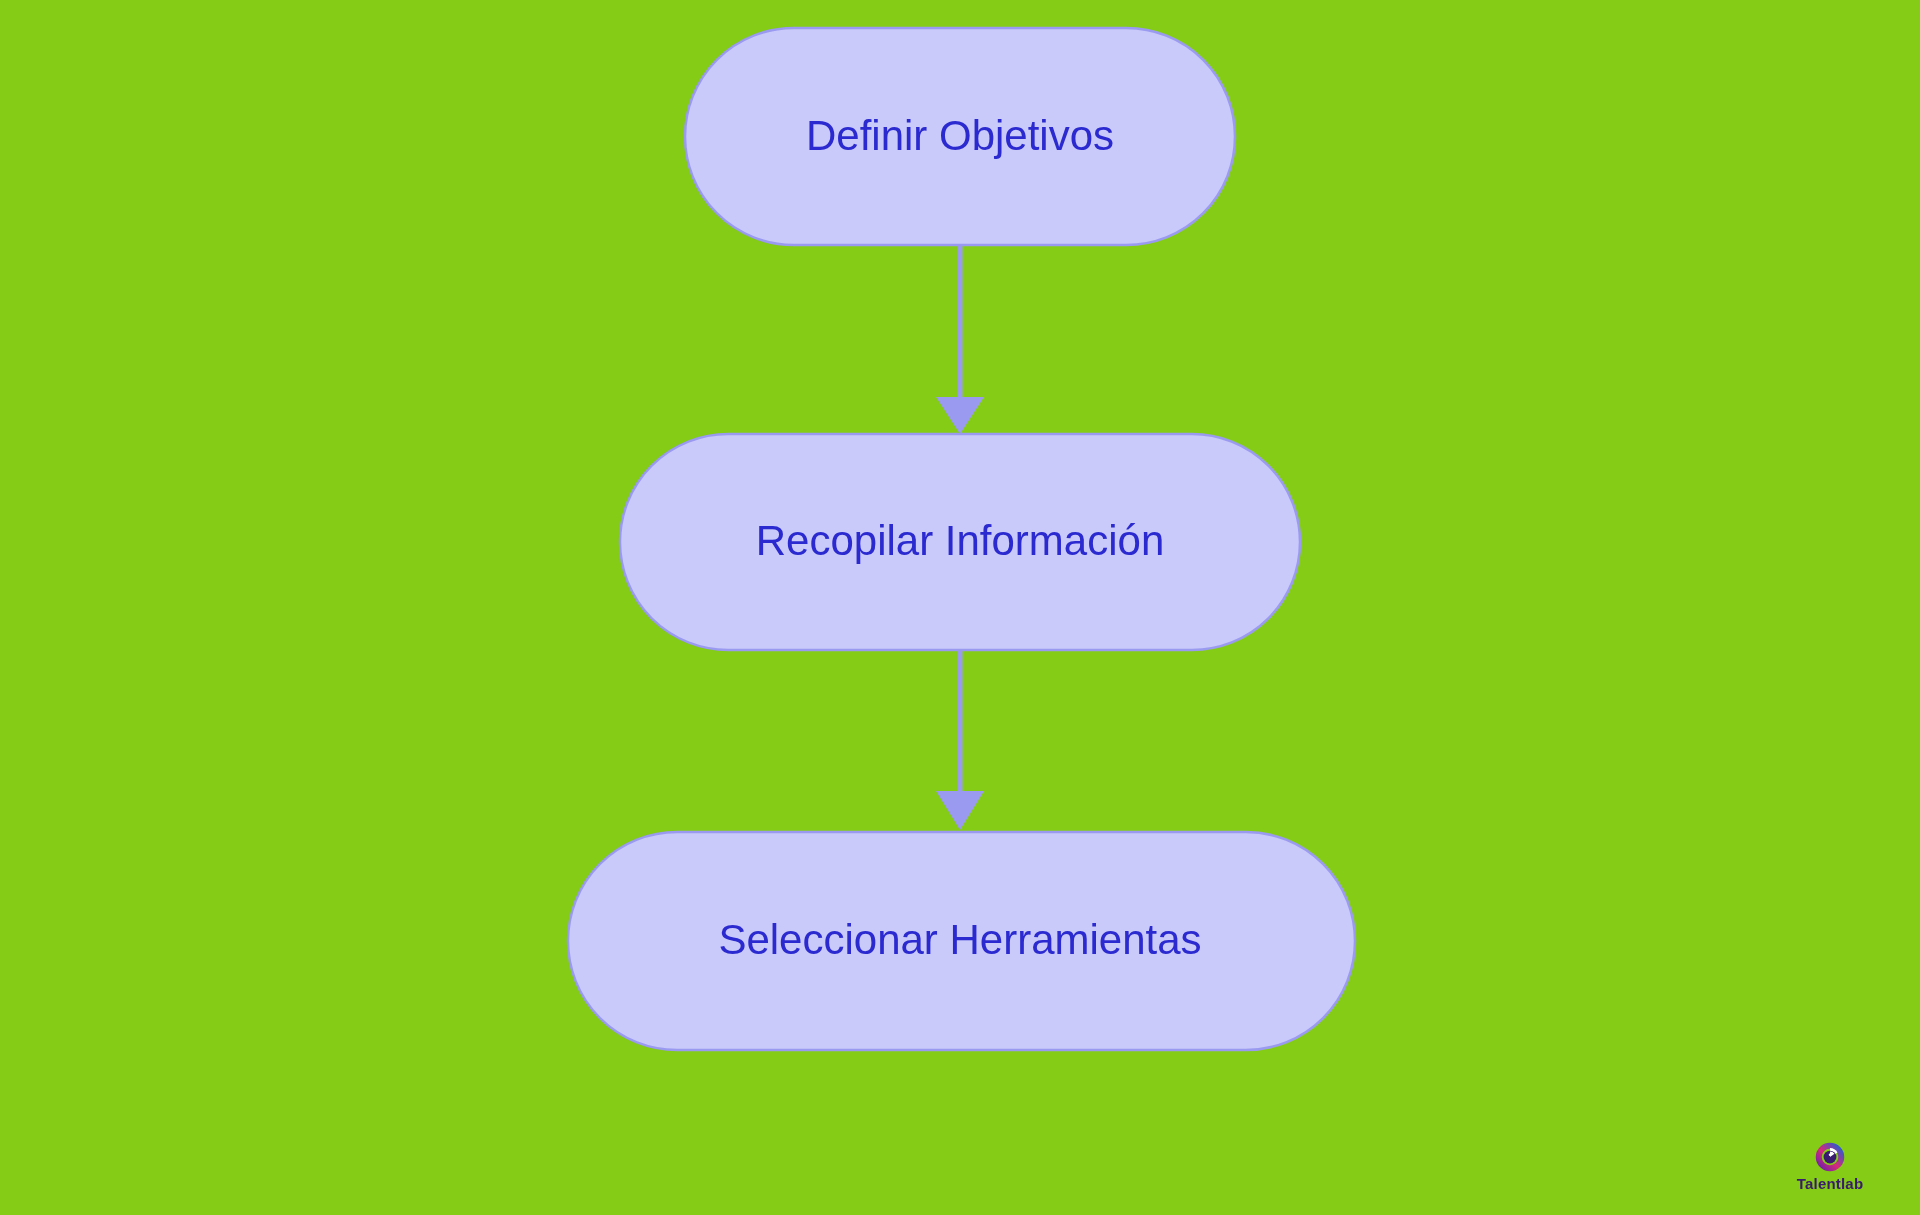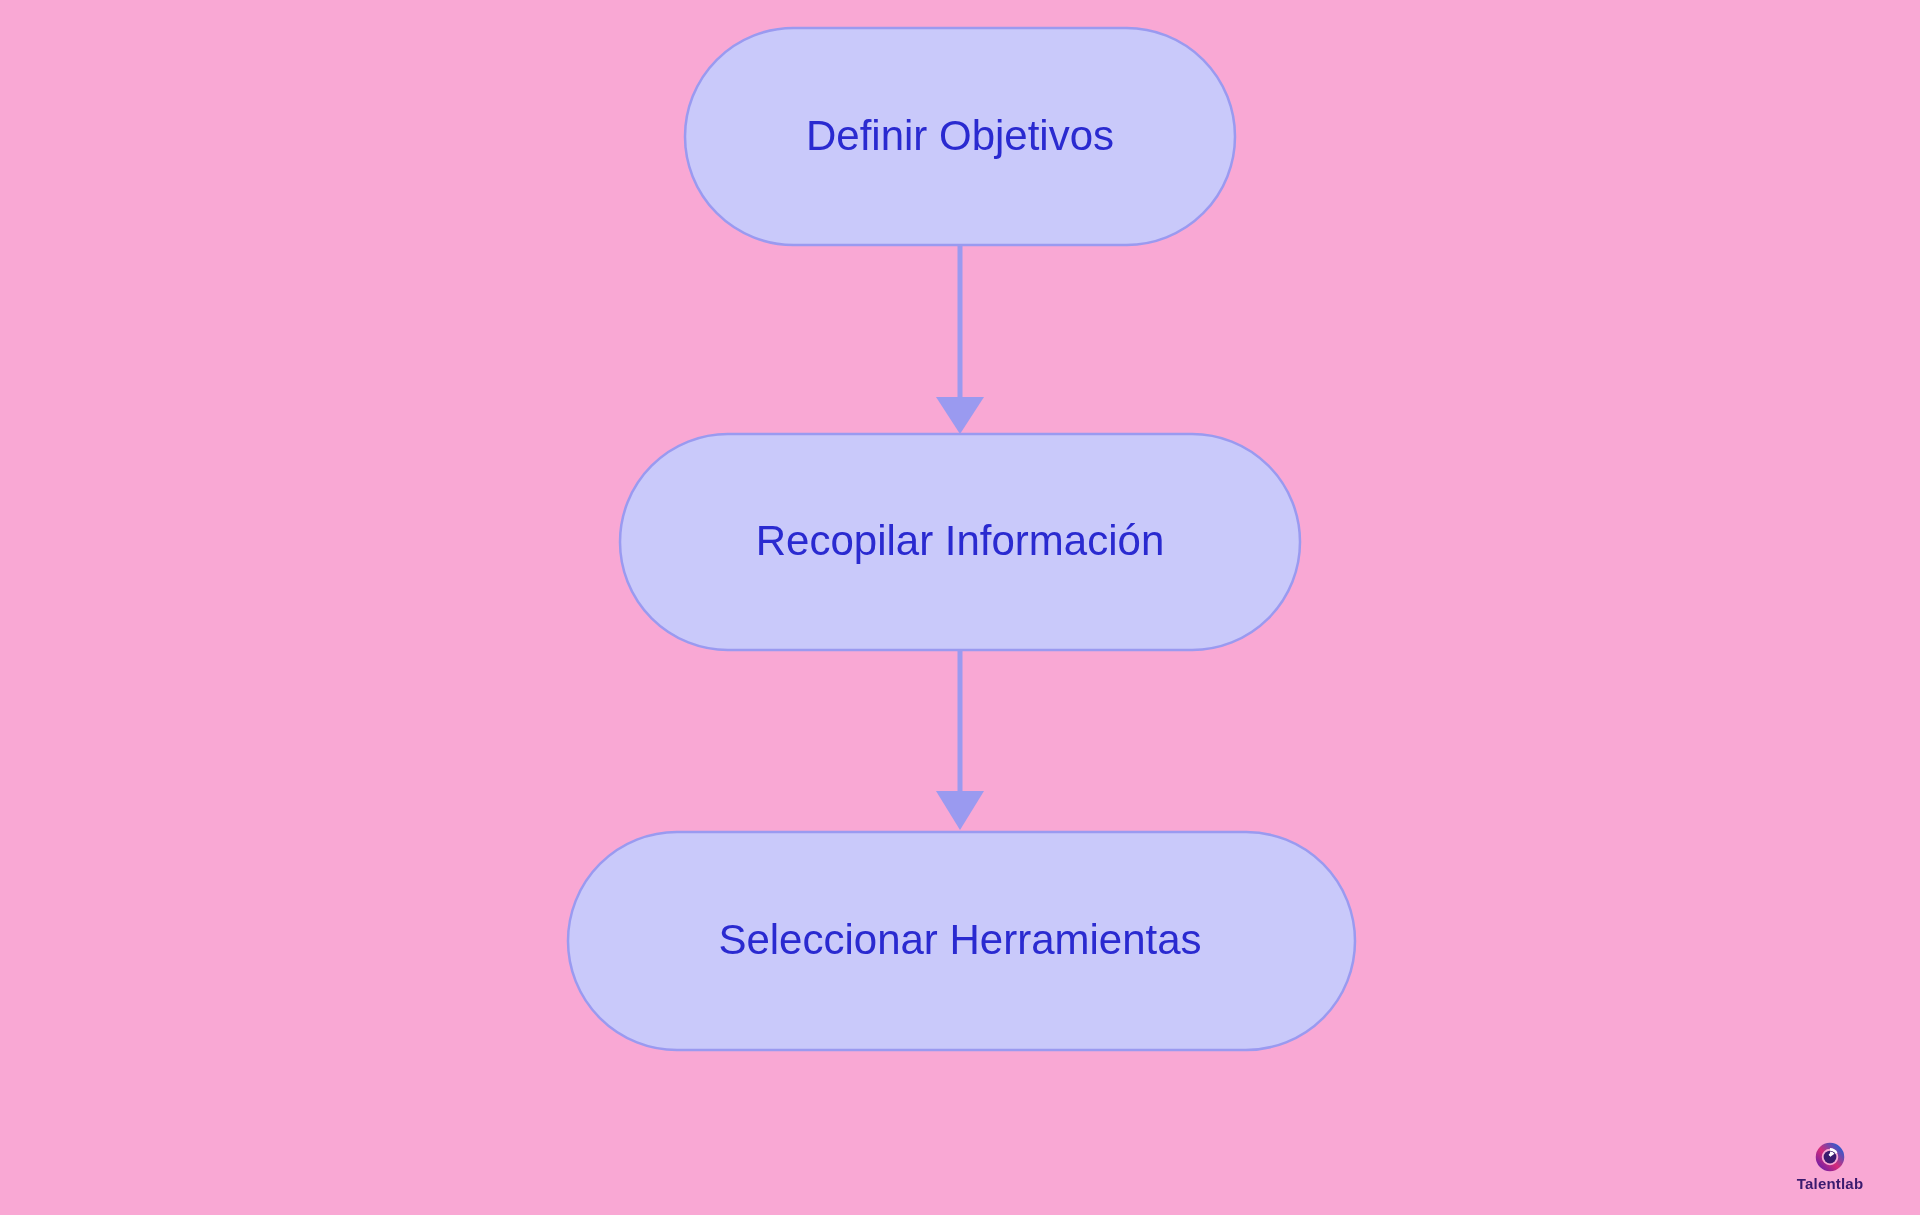--- a/index.html
+++ b/index.html
@@ -8,21 +8,21 @@
     padding: 0;
     background: #ffffff;
   }
   body {
     font-family: "Liberation Sans", sans-serif;
   }
   #canvas {
     position: relative;
     width: 1920px;
     height: 1215px;
-    background: #f9a8d4;
+    background: #84cc16;
     overflow: hidden;
   }
   #flow-svg {
     position: absolute;
     top: 0;
     left: 0;
     width: 1920px;
     height: 1215px;
     display: block;
   }

